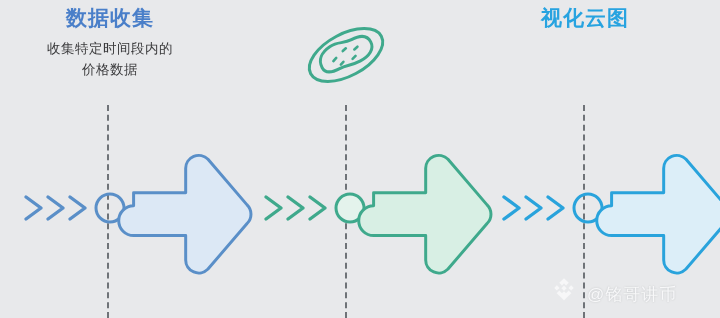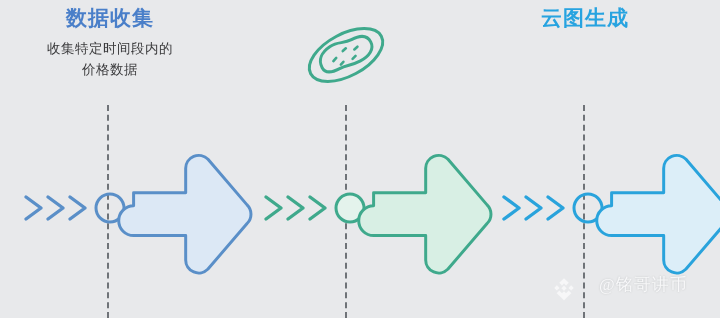--- a/index.html
+++ b/index.html
@@ -6,21 +6,21 @@
     margin: 0;
     padding: 0;
     background: #e8e9eb;
   }
   #canvas {
     position: relative;
     width: 720px;
     height: 318px;
     background: #e8e9eb;
     overflow: hidden;
-    font-family: Liberation Serif, serif;
+    font-family: Liberation Sans, sans-serif;
   }
 
   
   .divider {
     position: absolute;
     top: 105px;
     bottom: 0;
     width: 0;
     border-left: 2px dashed #6f7378;
   }
@@ -74,22 +74,22 @@
     left: 298px;
     top: 14px;
   }
 
   
   .watermark {
     position: absolute;
     left: 549px;
     top: 275px;
     display: flex;
-    align-items: flex-start;
-    gap: 20px;
+    align-items: flex-end;
+    gap: 8px;
     opacity: 0.85;
   }
   .wm-text {
     font-size: 17px;
     color: #fbfbfc;
     letter-spacing: 1px;
     text-shadow: 0 0 2px rgba(120,125,130,0.45);
     line-height: 20px;
   }
 </style>
@@ -104,21 +104,21 @@
 
   <div class="stage-text left">
     <div class="stage-title c-blue">数据收集</div>
     <div class="stage-sub">
       <div>收集特定时间段内的</div>
       <div>价格数据</div>
     </div>
   </div>
 
   <div class="stage-text right">
-    <div class="stage-title c-cyan">云图生成</div>
+    <div class="stage-title c-cyan">视化云图</div>
   </div>
 
   <div class="cloud-icon">
     <svg width="96" height="82" viewBox="0 0 96 82" fill="none">
       <g transform="rotate(-28 48 41)" stroke="#3fa98c" fill="none" stroke-linecap="round" stroke-linejoin="round">
         <ellipse cx="48" cy="41" rx="40" ry="21" stroke-width="3"></ellipse>
         <path d="M21 41c0-9 7-14 17-15 9-1 13 4 22 4 10 0 16 3 16 11s-8 12-18 12c-10 0-14-3-22-3-9 0-15-2-15-9z" stroke-width="3"></path>
         <path d="M34 40.5l4-1.5M47 36l4-1M58 40l4-1M39 47l3.5-1.2M52 47.5l4-1.2" stroke-width="2.6"></path>
       </g>
     </svg>

